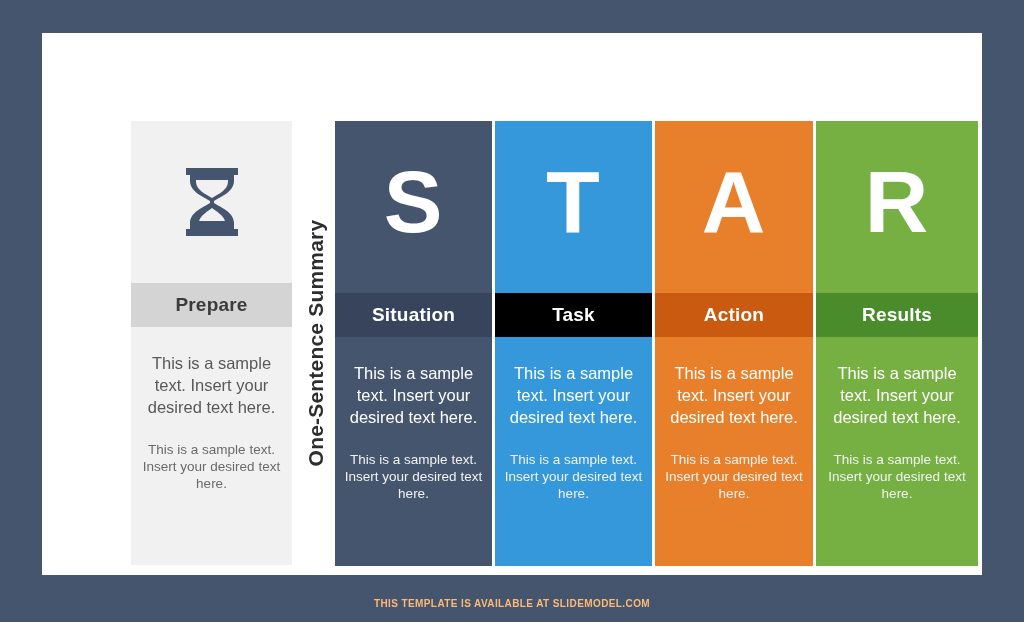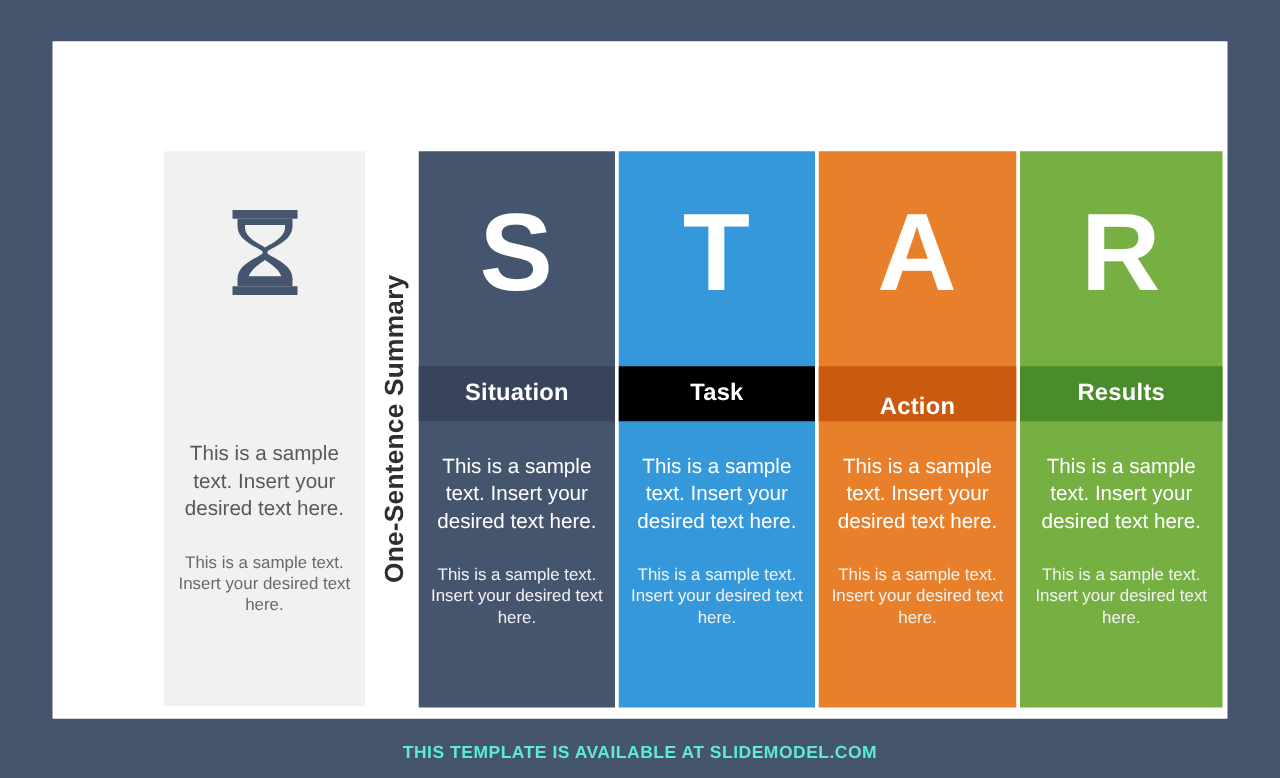--- a/index.html
+++ b/index.html
@@ -170,43 +170,46 @@
 
   
   .footer {
     position: absolute;
     left: 0;
     top: 593px;
     width: 1024px;
     text-align: center;
   }
   .footer-text {
-    font-size: 14px;
-    font-weight: bold;
-    color: #5eead4;
+    font-size: 10px;
+    font-weight: bold;
+    color: #fdba74;
     letter-spacing: 0.4px;
   }
 </style>
 </head>
 <body>
 
 <div class="slide-frame">
 
   <div class="prepare-panel">
 
     <div class="prepare-icon-area">
       <svg class="hourglass-icon" width="60" height="68" viewBox="0 0 60 68" aria-hidden="true">
         <rect x="4" y="0" width="52" height="7" fill="#45556e"></rect>
         <rect x="4" y="61" width="52" height="7" fill="#45556e"></rect>
         <path d="M8 7 L52 7 L52 13 C52 24 38 29 32 33 L32 35 C38 39 52 44 52 55 L52 61 L8 61 L8 55 C8 44 22 39 28 35 L28 33 C22 29 8 24 8 13 Z" fill="#45556e"></path>
         <path d="M14 12 L46 12 L46 14 C46 22 35 27 30 30 C25 27 14 22 14 14 Z" fill="#f1f1f1"></path>
         <path d="M30 40 C26 43 19 47 17 53 L43 53 C41 47 34 43 30 40 Z" fill="#f1f1f1"></path>
       </svg>
     </div>
 
+    <div class="prepare-header">
+      <span class="prepare-header-label">Prepare</span>
+    </div>
 
     <div class="prepare-body">
       <p class="lead">This is a sample text. Insert your desired text here.</p>
       <p class="sub">This is a sample text. Insert your desired text here.</p>
     </div>
   </div>
 
   <div class="vertical-label">
     <span>One-Sentence Summary</span>
   </div>
@@ -236,21 +239,21 @@
       <div class="col-body">
         <p class="lead">This is a sample text. Insert your desired text here.</p>
         <p class="sub">This is a sample text. Insert your desired text here.</p>
       </div>
     </div>
 
     <div class="col col-2" style="background: rgb(232, 128, 43);">
       <div class="col-letter-area">
         <span class="col-letter">A</span>
       </div>
-      <div class="col-header" style="background: rgb(201, 90, 16); align-items: flex-end;">
+      <div class="col-header" style="background: rgb(201, 90, 16);">
         <span class="col-header-label">Action</span>
       </div>
       <div class="col-body">
         <p class="lead">This is a sample text. Insert your desired text here.</p>
         <p class="sub">This is a sample text. Insert your desired text here.</p>
       </div>
     </div>
 
     <div class="col col-3" style="background: rgb(118, 176, 67);">
       <div class="col-letter-area">

